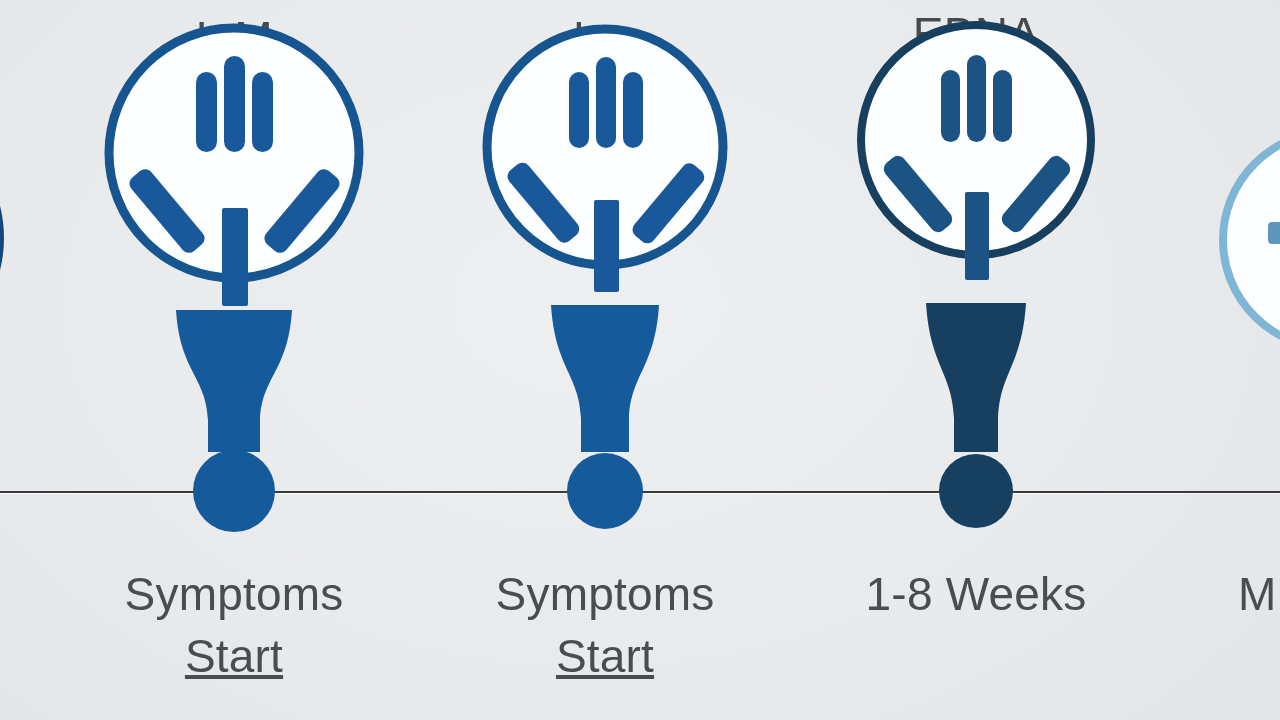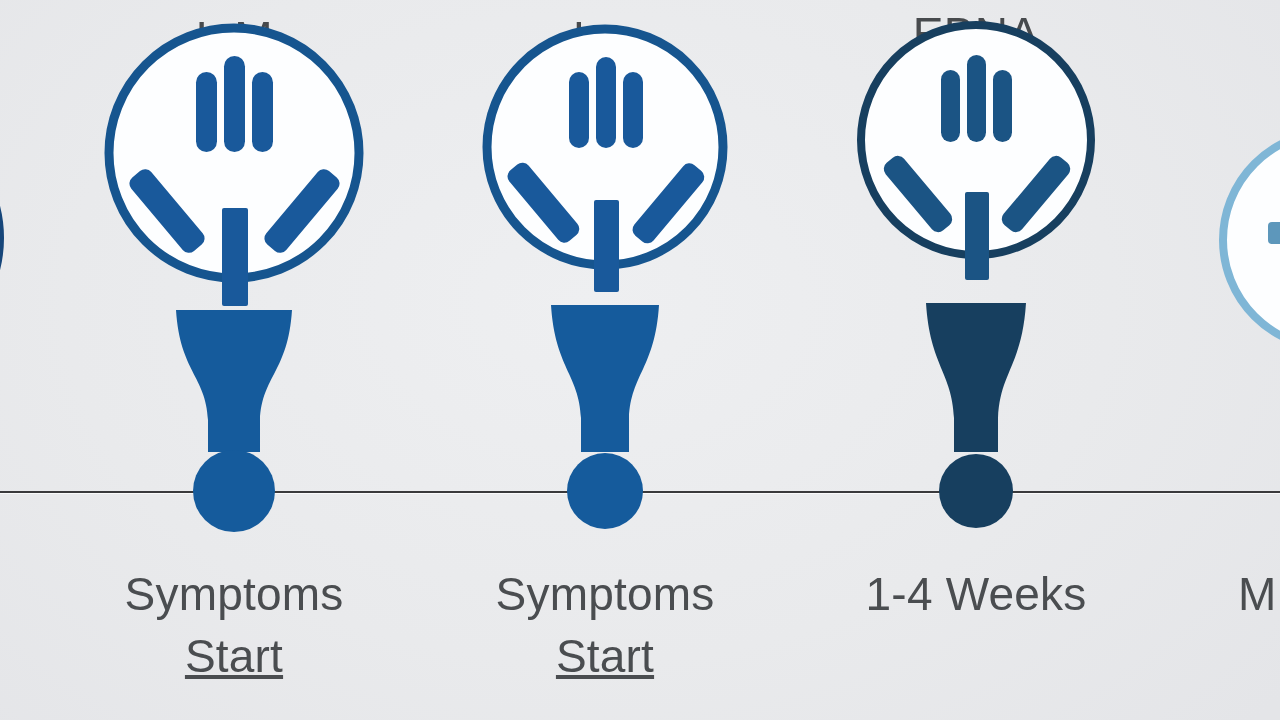--- a/index.html
+++ b/index.html
@@ -191,21 +191,21 @@
         </g>
         <g fill="#1b5484">
           <rect x="80" y="150" width="24" height="88" rx="8" transform="rotate(-40 92 194)"></rect>
           <rect x="198" y="150" width="24" height="88" rx="8" transform="rotate(40 210 194)"></rect>
           <rect x="139" y="192" width="24" height="88" rx="2"></rect>
         </g>
       </svg>
     </div>
 
     <div class="bottom-label" style="top:563px;">
-      <span class="l1">1-4 Weeks</span>
+      <span class="l1">1-8 Weeks</span>
       <span class="l2"></span>
     </div>
   </div>
 
   <div class="edge-circle" style="left:1219px; top:128px; width:224px; height:224px; border:8px solid #7fb6d6;"></div>
   <div style="position:absolute; left:1268px; top:222px; width:34px; height:22px;
               background:#5d97bb; border-radius:4px;"></div>
 
   <div class="bottom-label" style="left:1180px; top:563px; width:180px; text-align:left; padding-left:58px;">
     <span class="l1">M</span>

